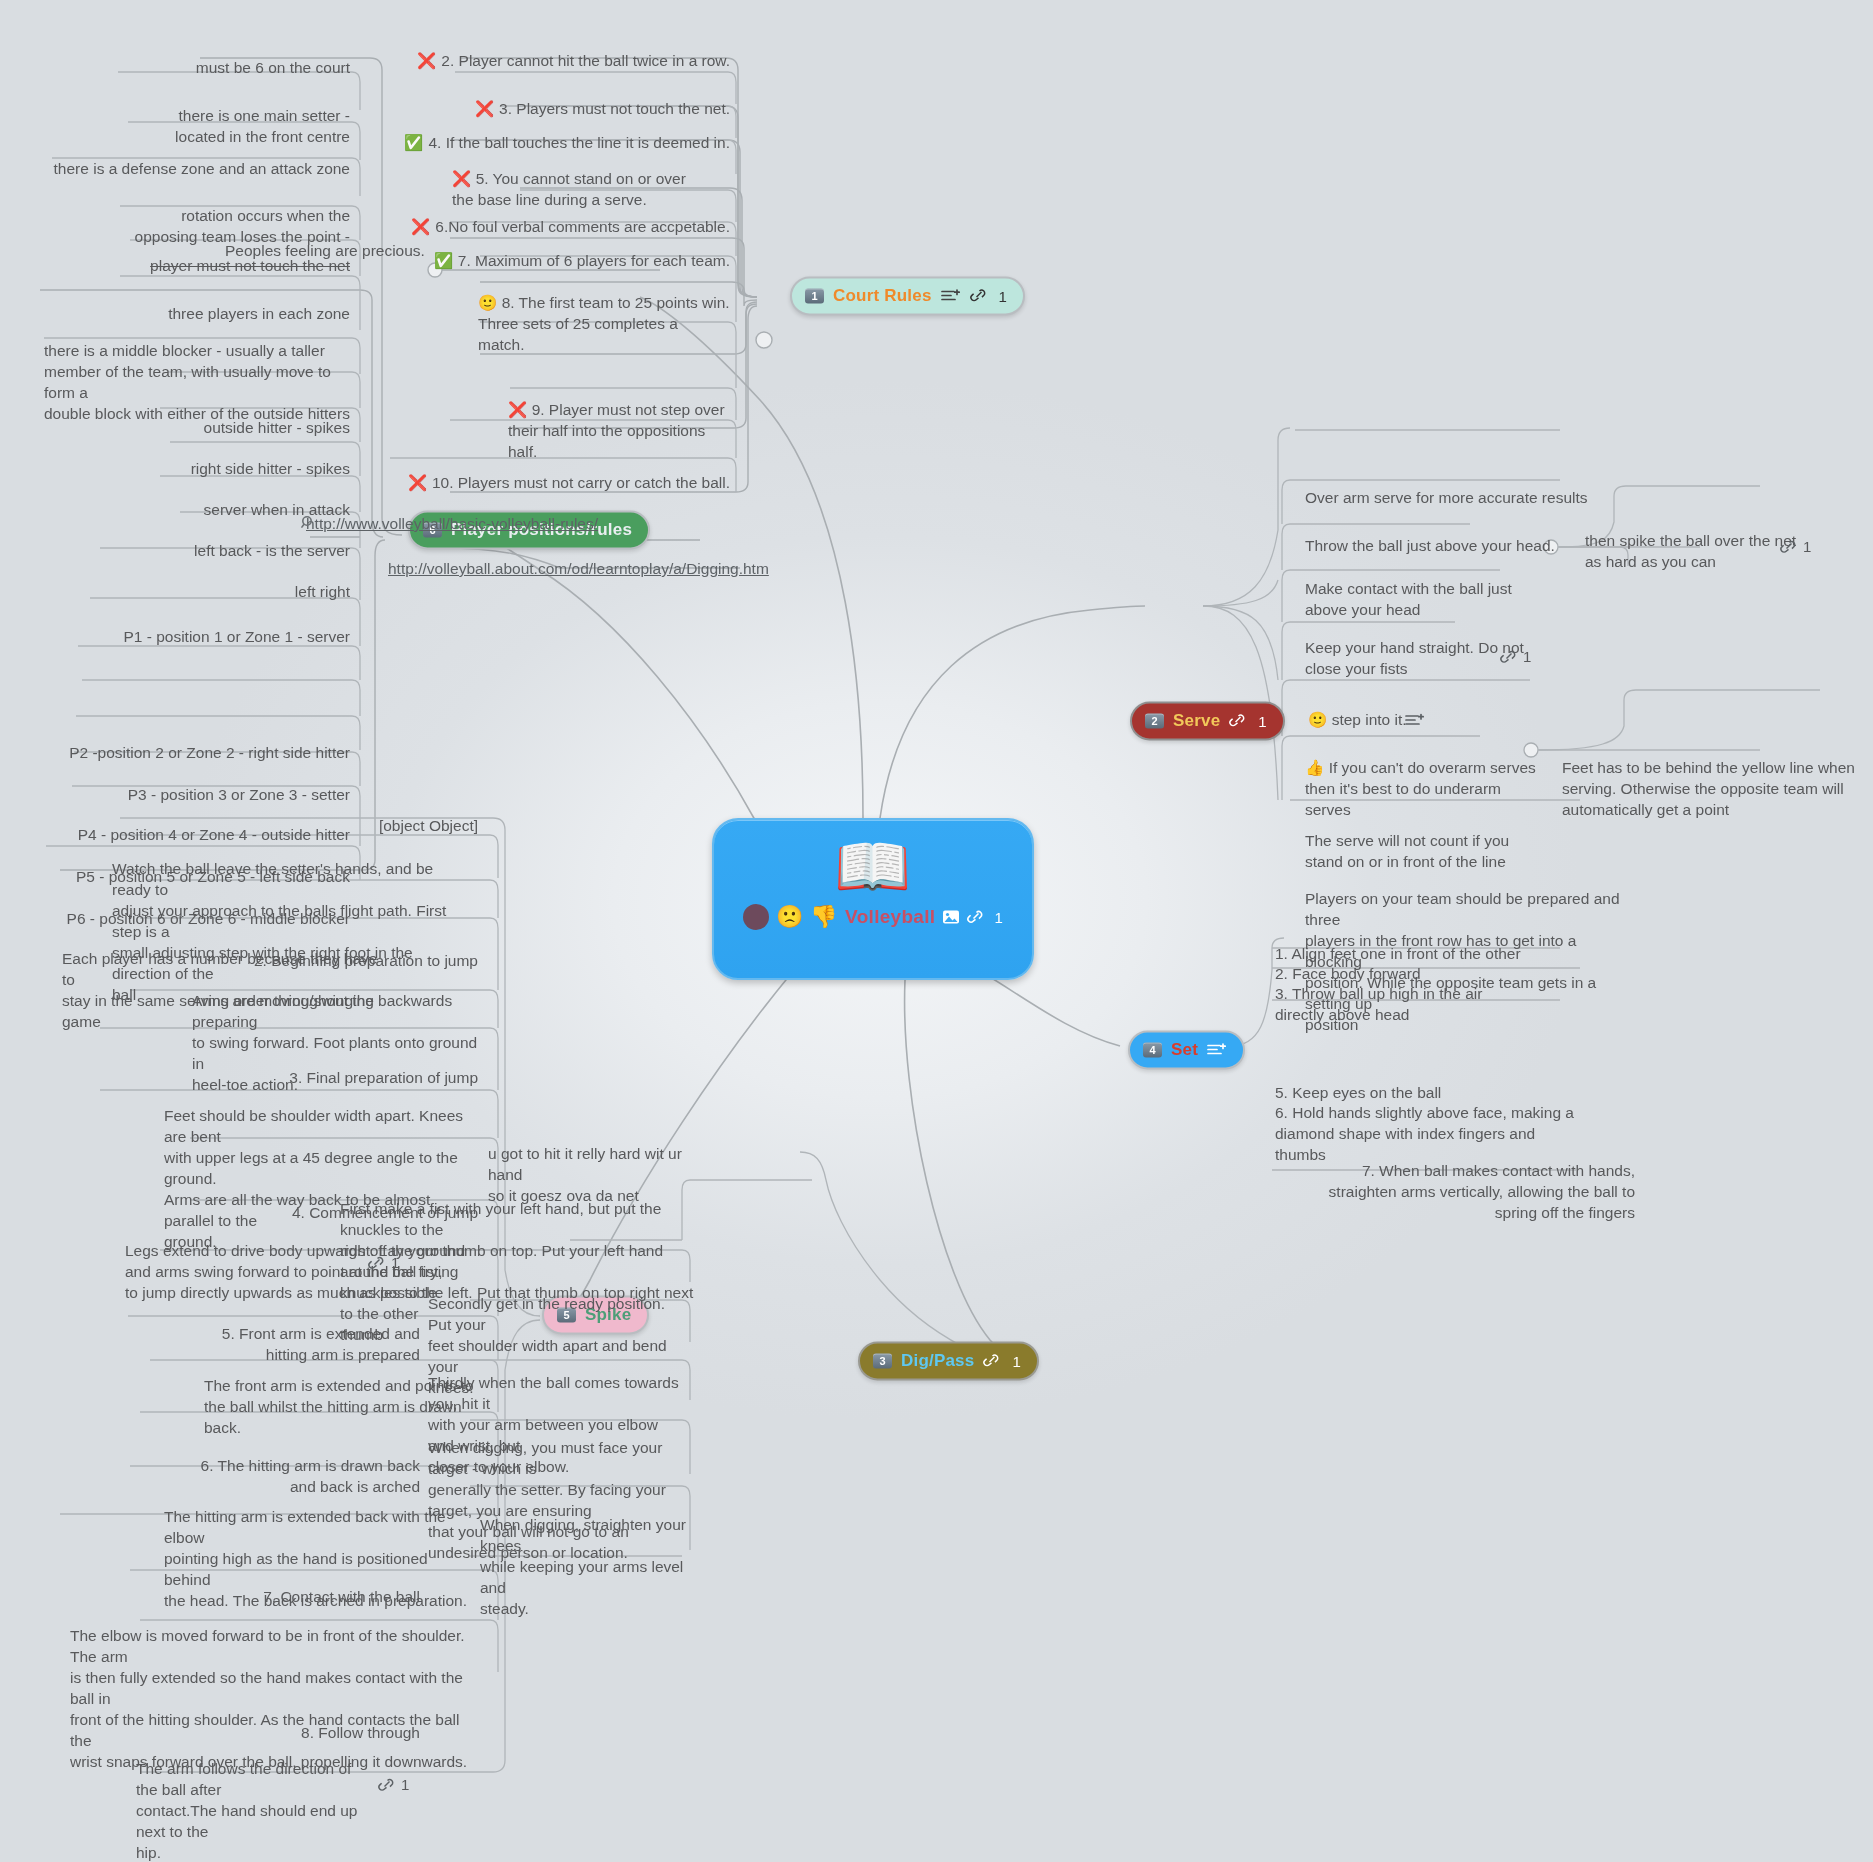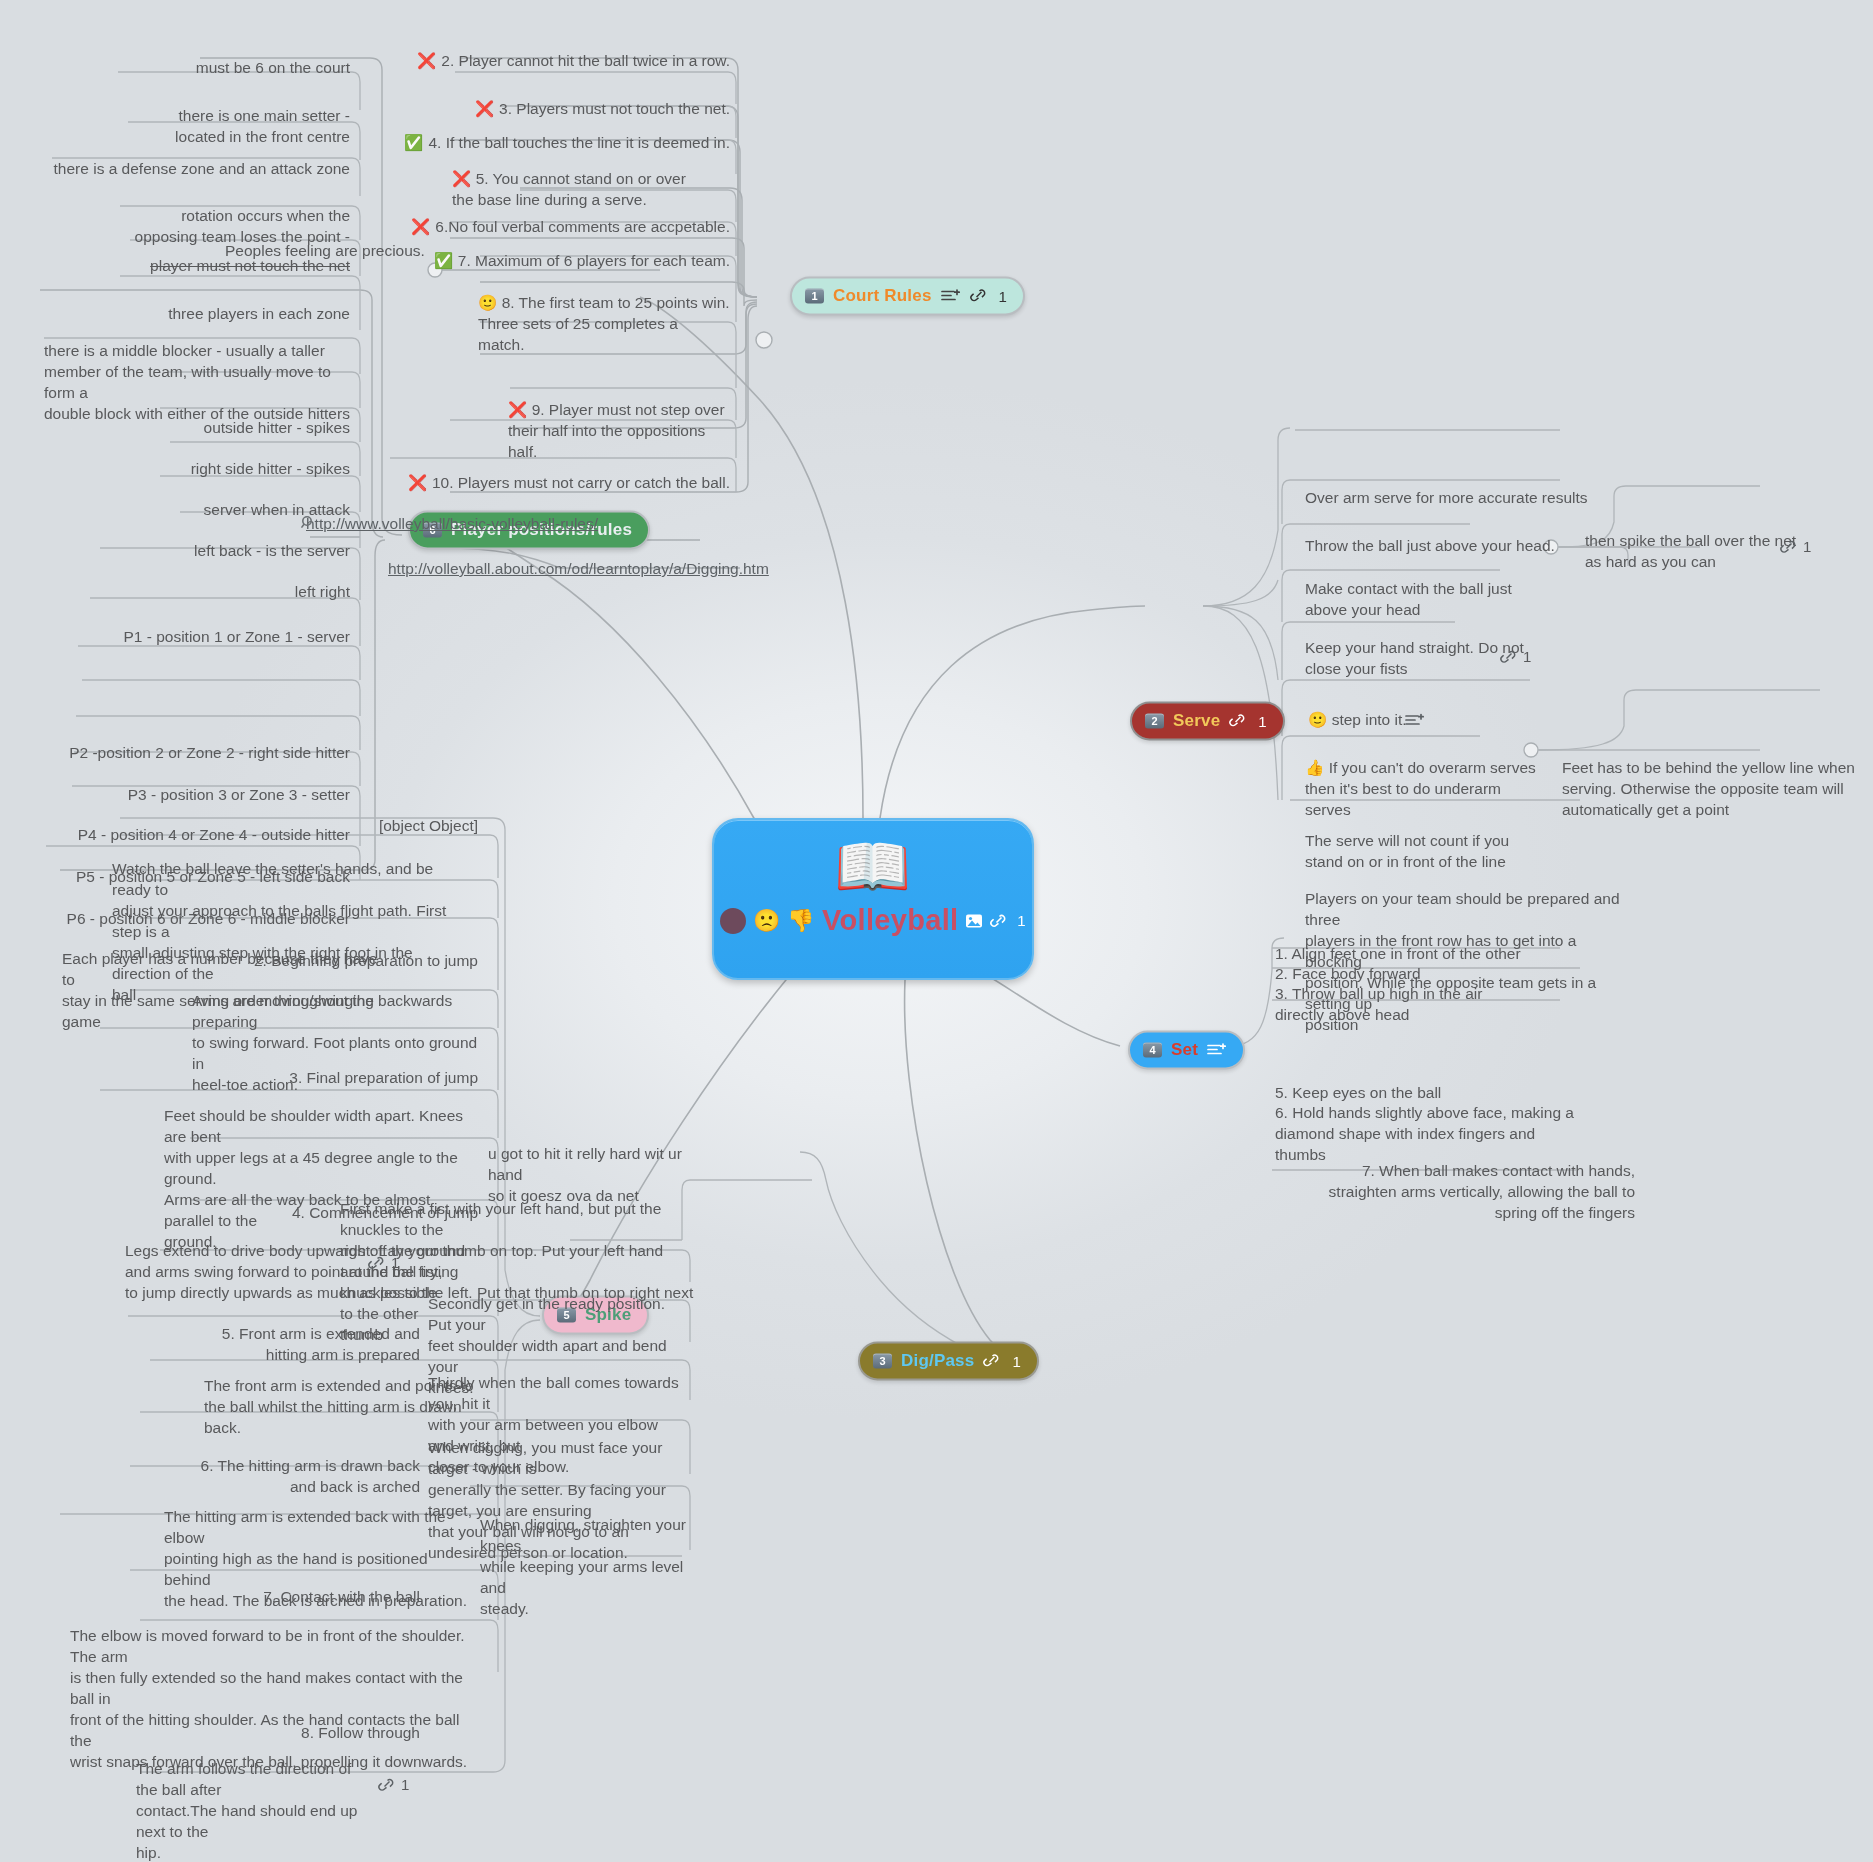--- a/index.html
+++ b/index.html
@@ -96,21 +96,21 @@
     align-items: center;
     gap: 7px;
     margin-top: 6px;
   }
   #central .dot {
     width: 26px; height: 26px; border-radius: 50%;
     background: #6d4a5c;
     display:inline-block;
   }
   #central .ttl {
-    font-size: 29px;
+    font-size: 19px;
     font-weight: bold;
     color: #c94f63;
     letter-spacing: .3px;
   }
   #central .emoji { font-size: 22px; line-height: 1; }
 
   .link-text {
     color: #5d6266;
     text-decoration: underline;
   }

